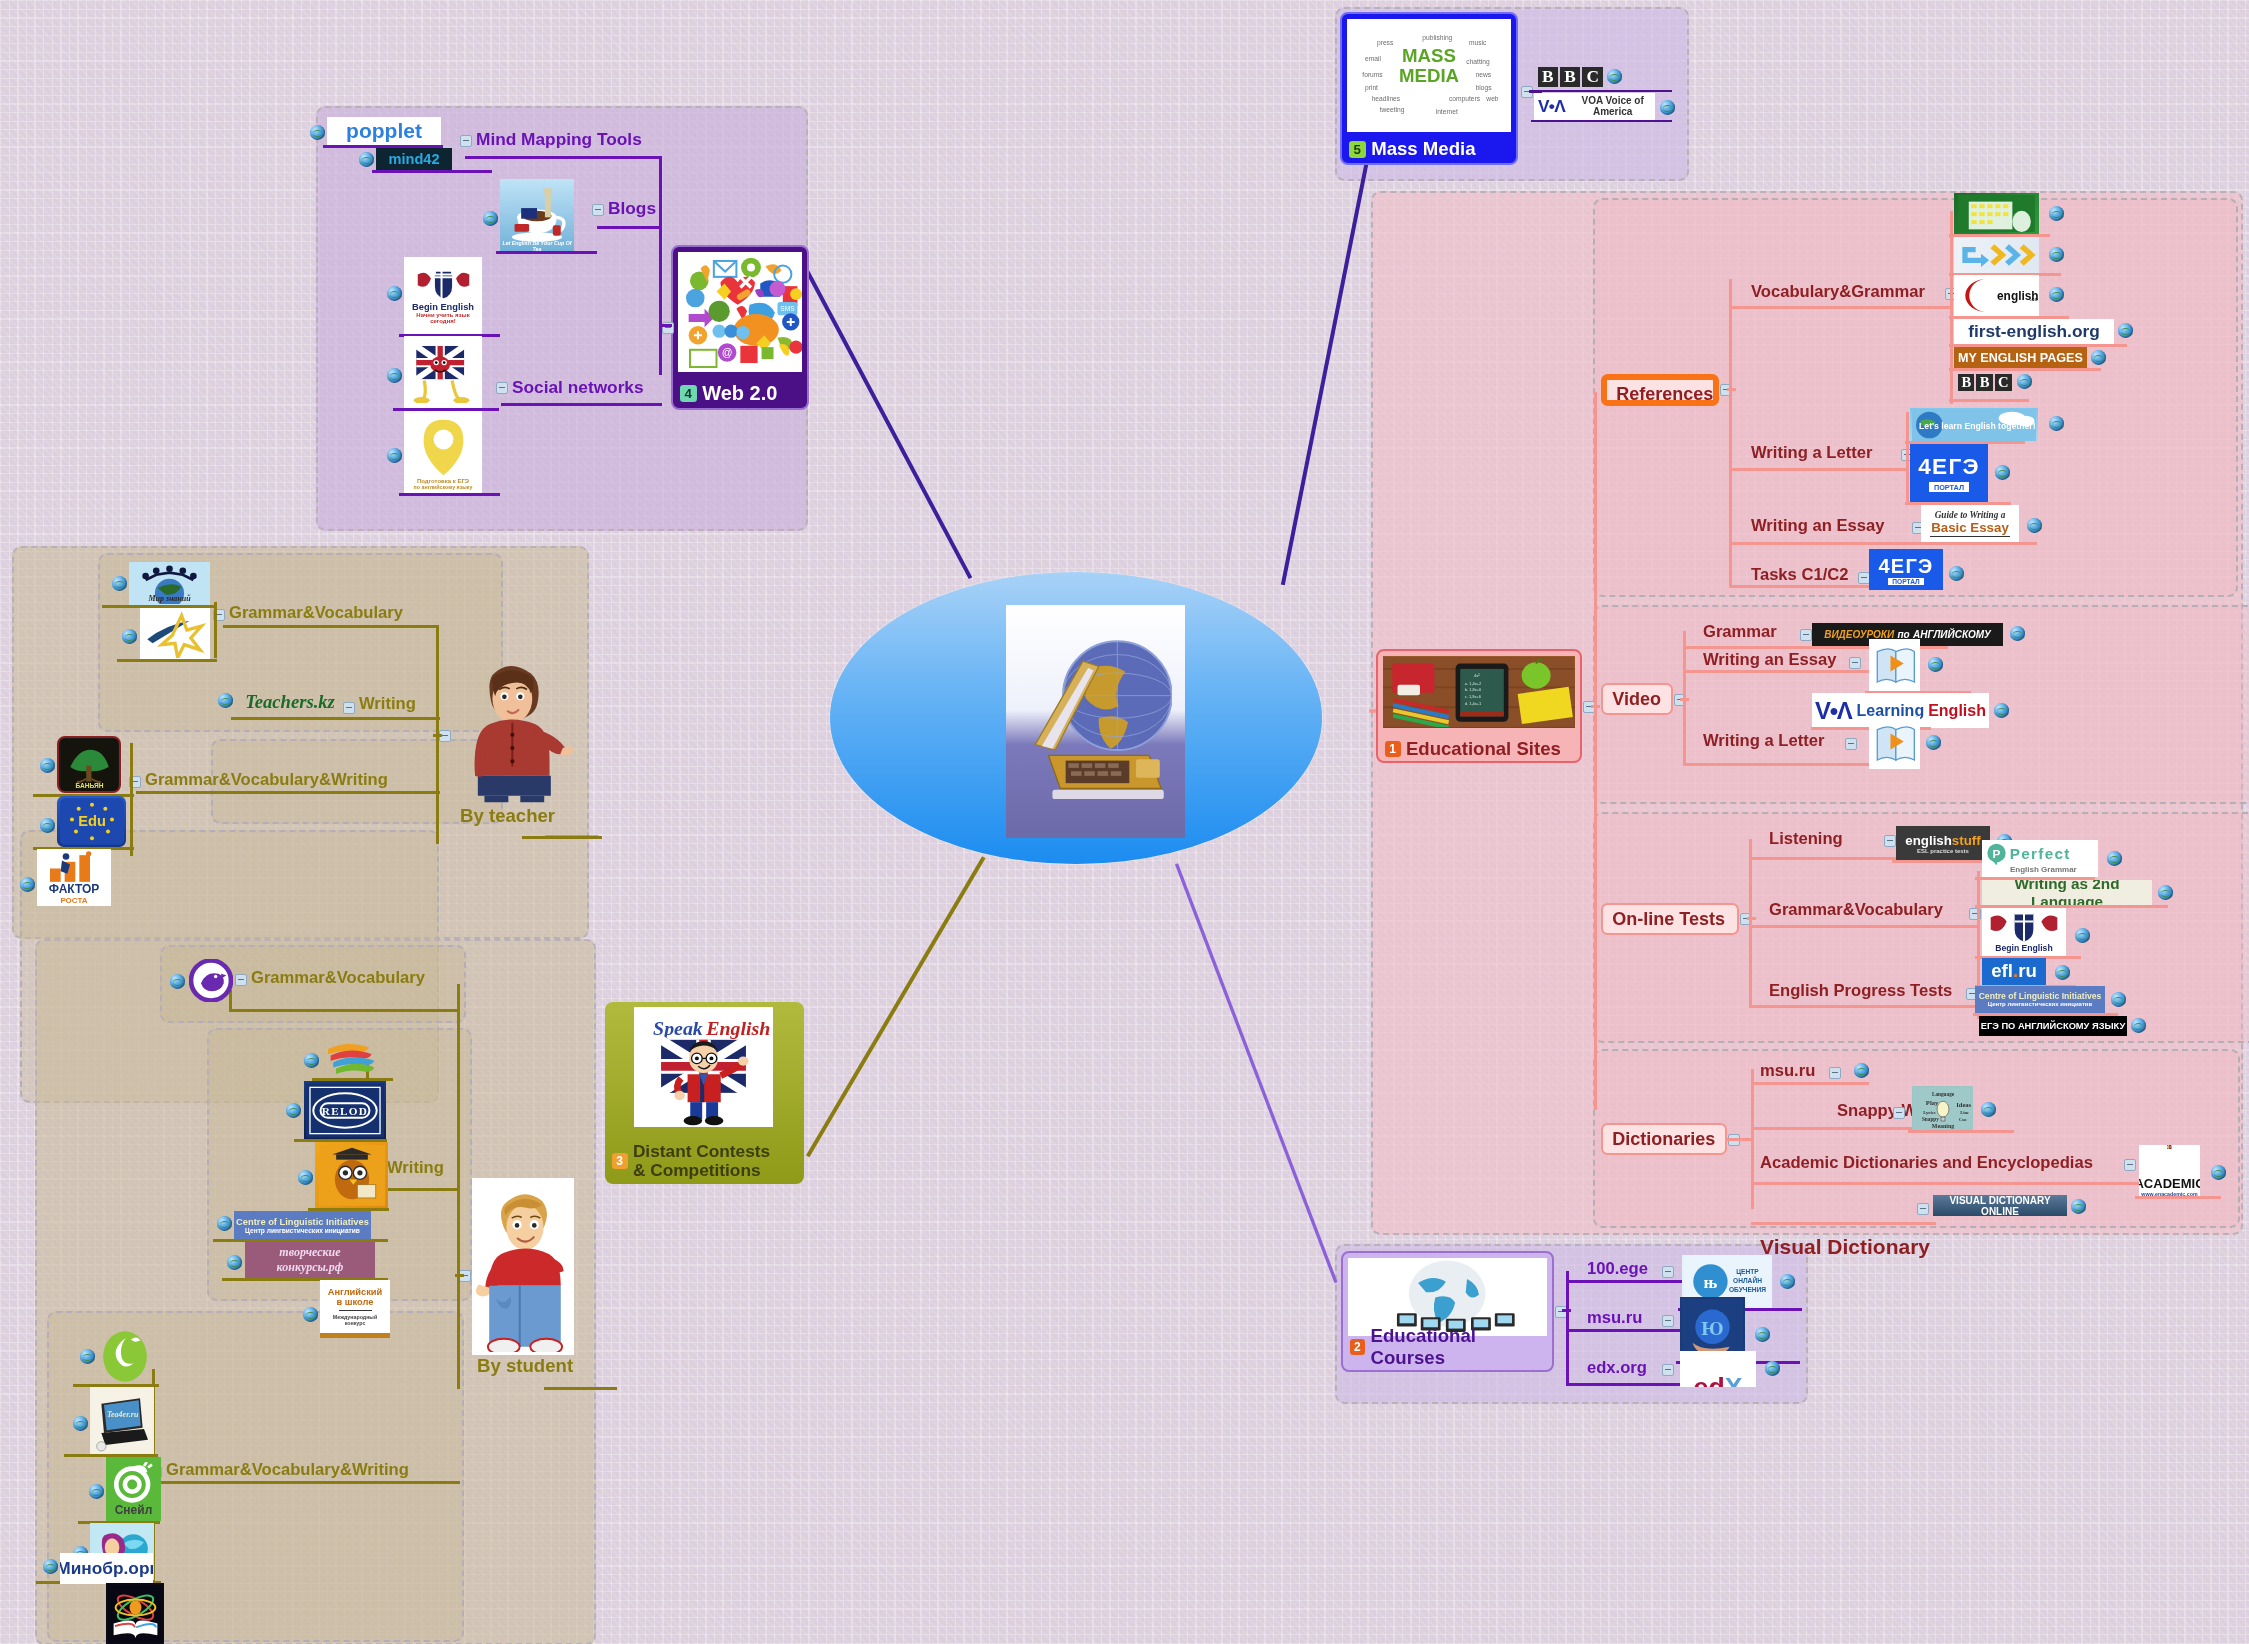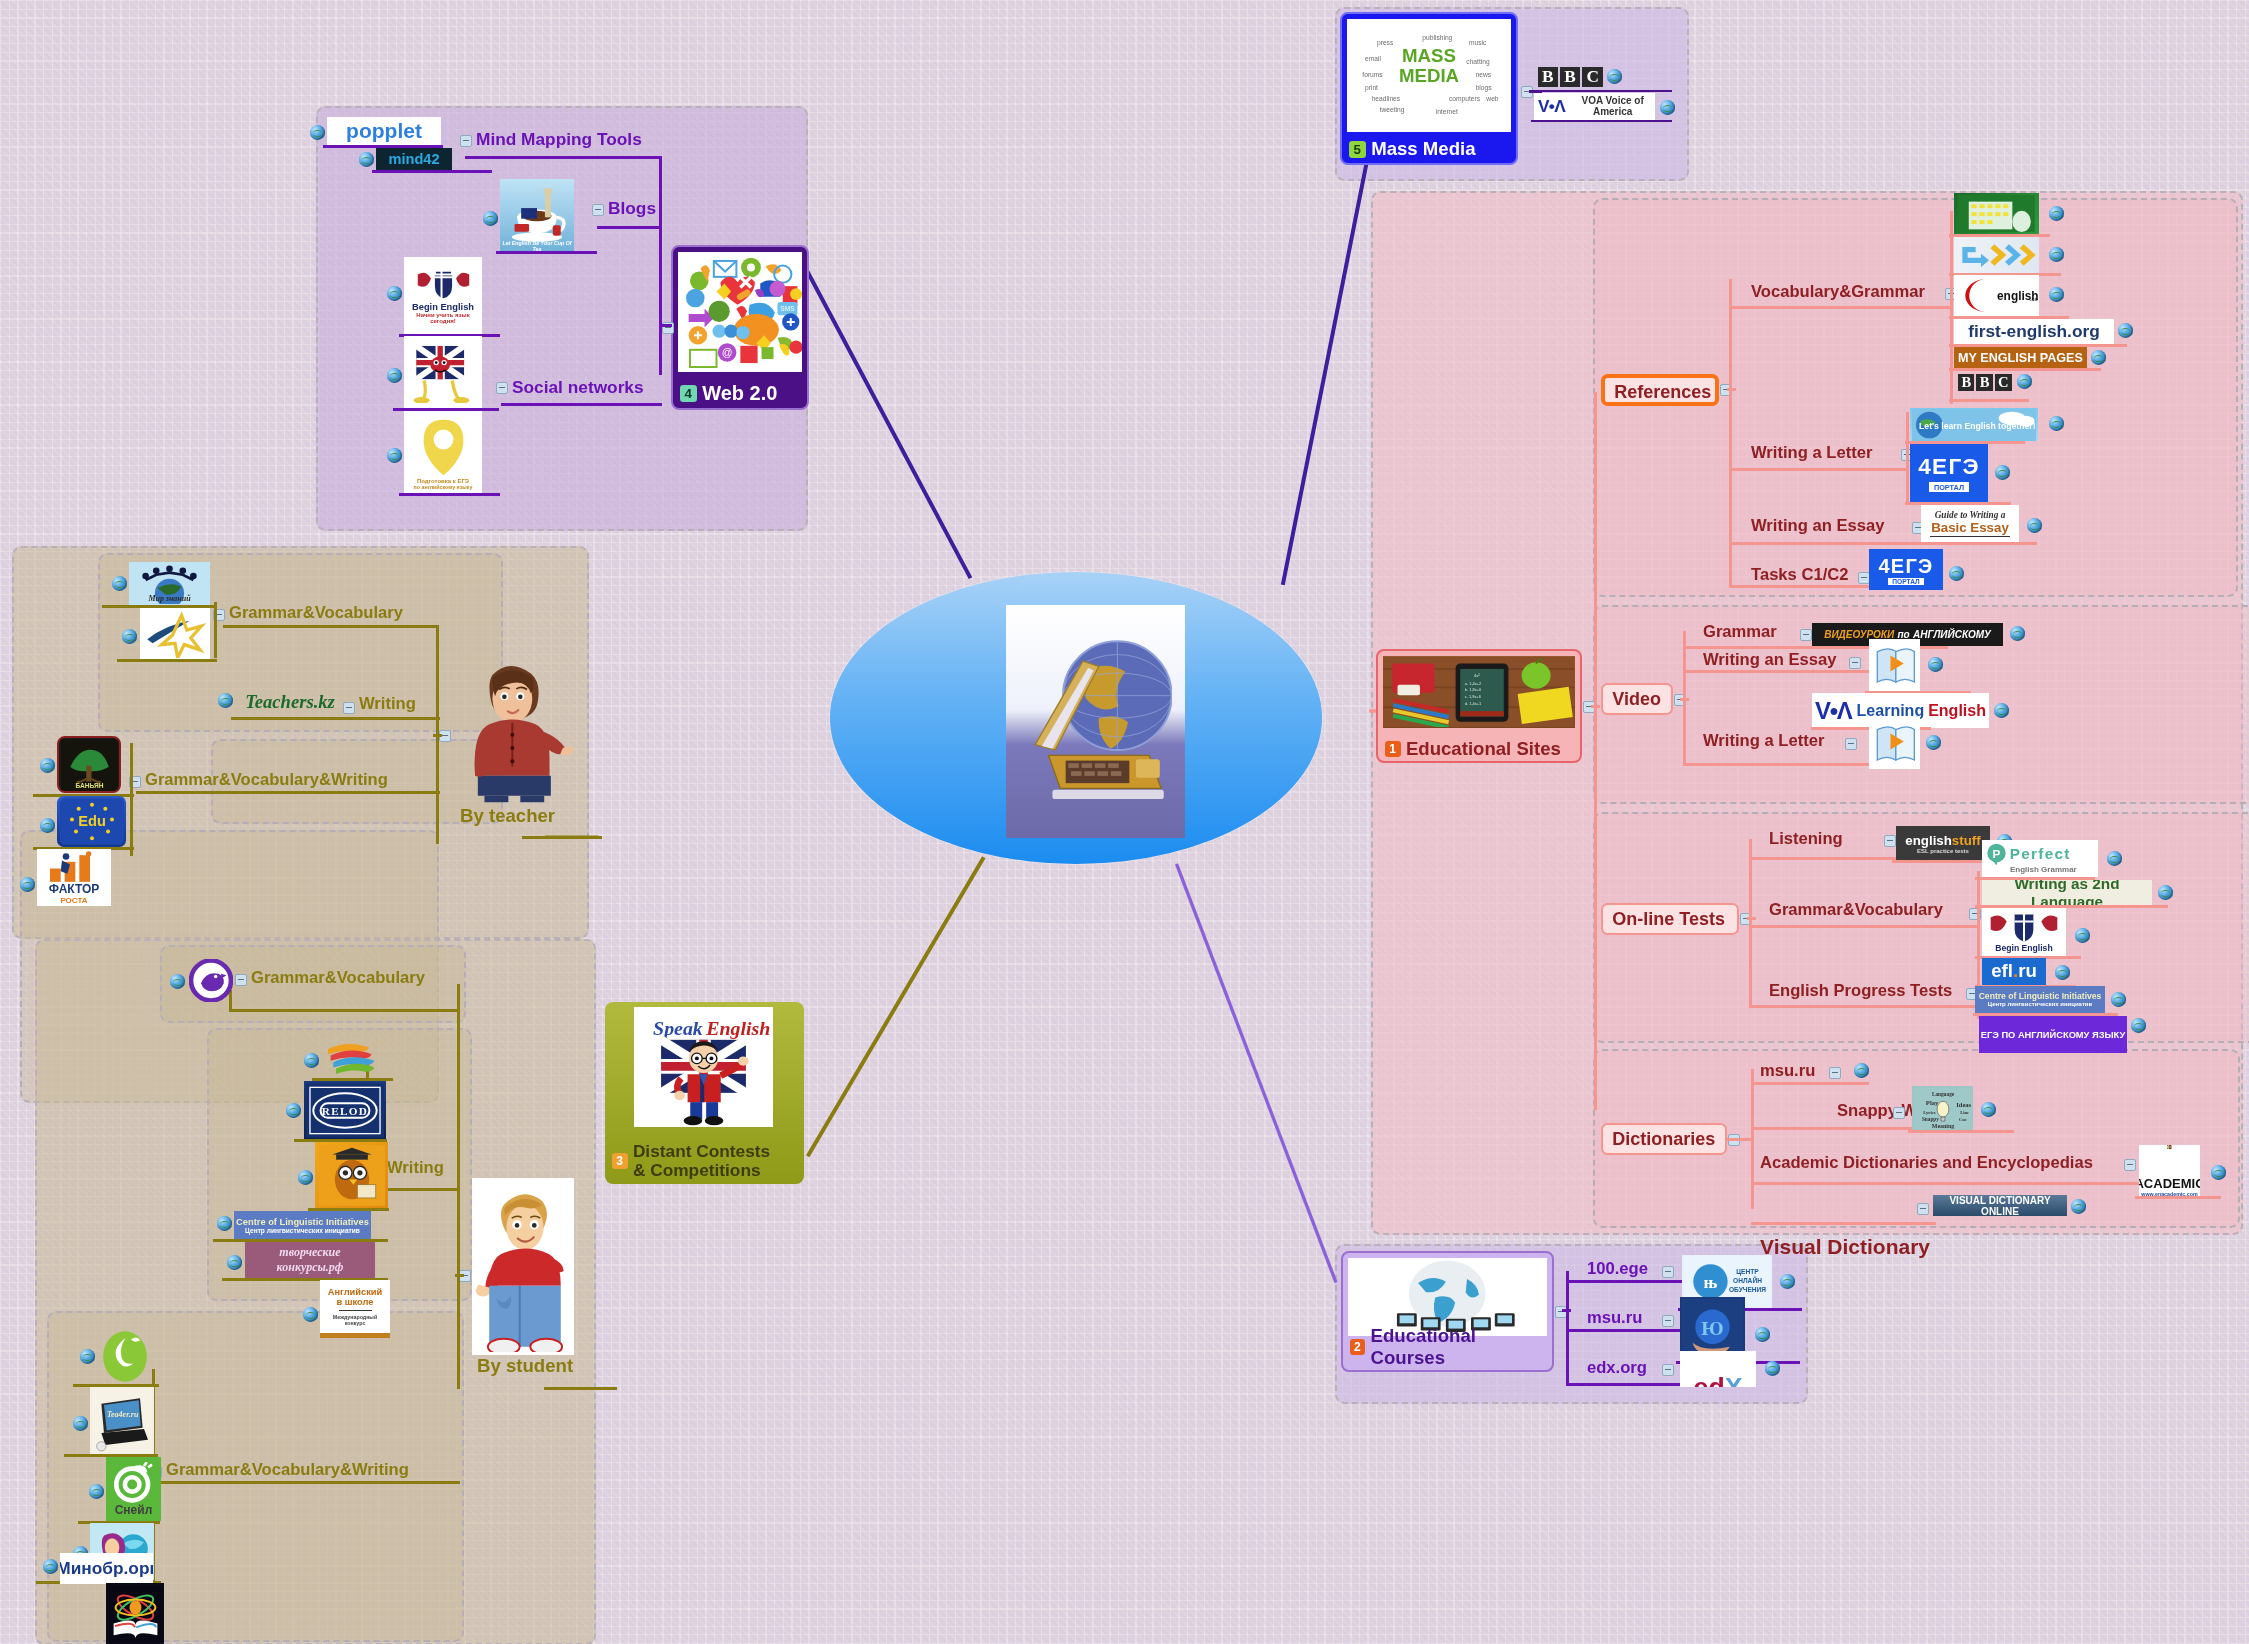--- a/index.html
+++ b/index.html
@@ -346,21 +346,21 @@
   </div>
   <div class="cap" style="font-size:18.6px;color:#8e1f23;bottom:1.3px;">
     <span class="numbadge" style="background:#e85e1a;color:#fff;width:16px;height:16px;font-size:12px;">1</span>
     <span>Educational Sites</span>
   </div>
 </div>
 <div class="dot" style="left:1583px;top:701px;"></div>
 <div class="ln" style="left:1594px;top:392px;width:3.3px;height:718px;"></div>
 <div class="ln" style="left:1591px;top:705px;width:9.3px;height:3.3px;"></div>
 
-<div class="nodebox" style="left:1601px;top:374px;width:118px;height:32px;background:#fde2e4;border:4px solid #f97316;">
+<div class="nodebox" style="left:1601px;top:374px;width:118px;height:32px;background:#fde2e4;border:6px solid #f97316;">
   <div class="lbl pinkred" style="left:9.3px;top:5.3px;font-size:18px;">References</div>
 </div>
 <div class="dot" style="left:1720px;top:384px;"></div>
 <div class="ln" style="left:1729px;top:279px;width:3.3px;height:306px;"></div>
 <div class="ln" style="left:1727px;top:388px;width:9.3px;height:3.3px;"></div>
 
 <div class="lbl pinkred" style="left:1751px;top:283px;font-size:16.6px;">Vocabulary&amp;Grammar</div>
 <div class="dot" style="left:1945px;top:288px;"></div>
 <div class="ln" style="left:1729px;top:306px;width:223px;height:3.3px;"></div>
 <div class="ln" style="left:1950px;top:211px;width:3.3px;height:193px;"></div>
@@ -580,21 +580,21 @@
 
 <div class="lbl pinkred" style="left:1769px;top:982px;font-size:16.6px;">English Progress Tests</div>
 <div class="dot" style="left:1966px;top:988px;"></div>
 <div class="ln" style="left:1749px;top:1005px;width:231px;height:3.3px;"></div>
 <div class="tile" style="left:1975px;top:986px;width:130px;height:26.6px;background:#5b7cc2;flex-direction:column;">
   <span style="color:#f0eec0;font-size:8.6px;">Centre of Linguistic Initiatives</span>
   <span style="color:#fff;font-size:6px;">Центр лингвистических инициатив</span>
 </div>
 <div class="globe" style="left:2111px;top:992px;"></div>
 <div class="ln" style="left:1973px;top:1013px;width:145px;height:3.3px;"></div>
-<div class="tile" style="left:1979px;top:1016px;width:148px;height:37px;background:#6d28d9;color:#fff;font-size:9.3px;">
+<div class="tile" style="left:1979px;top:1016px;width:148px;height:20px;background:#000000;color:#fff;font-size:9.3px;">
   <span>ЕГЭ ПО АНГЛИЙСКОМУ ЯЗЫКУ</span>
 </div>
 <div class="globe" style="left:2131px;top:1018px;"></div>
 
 <div class="nodebox" style="left:1601px;top:1123px;width:126px;height:32px;background:#fde2e4;border:2px solid #f4968f;">
   <div class="lbl pinkred" style="left:9.3px;top:5.3px;font-size:18px;">Dictionaries</div>
 </div>
 <div class="dot" style="left:1728px;top:1134px;"></div>
 <div class="ln" style="left:1751px;top:1069px;width:3.3px;height:140px;"></div>
 <div class="ln" style="left:1727px;top:1138px;width:26.6px;height:3.3px;"></div>

